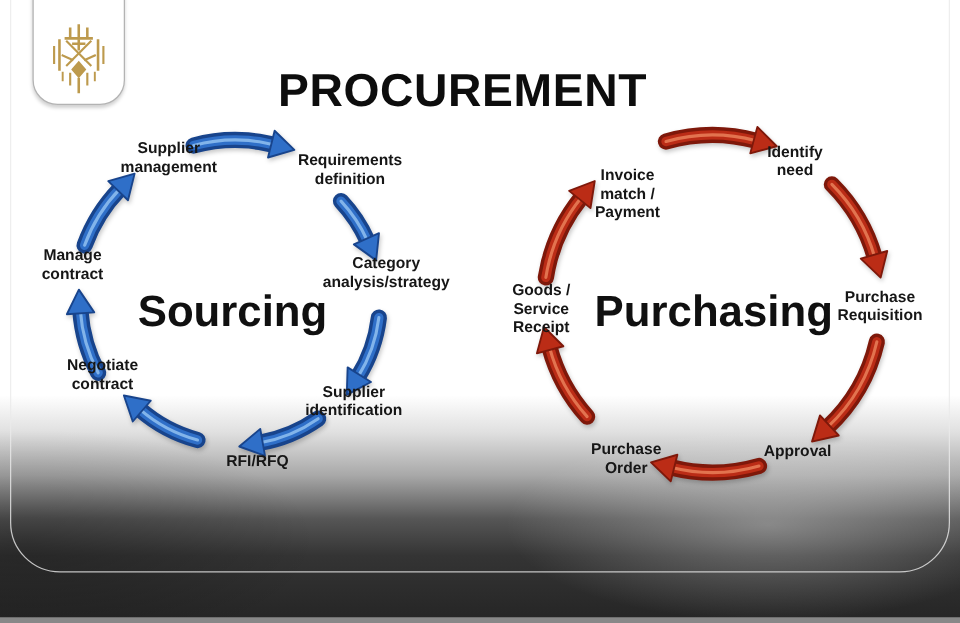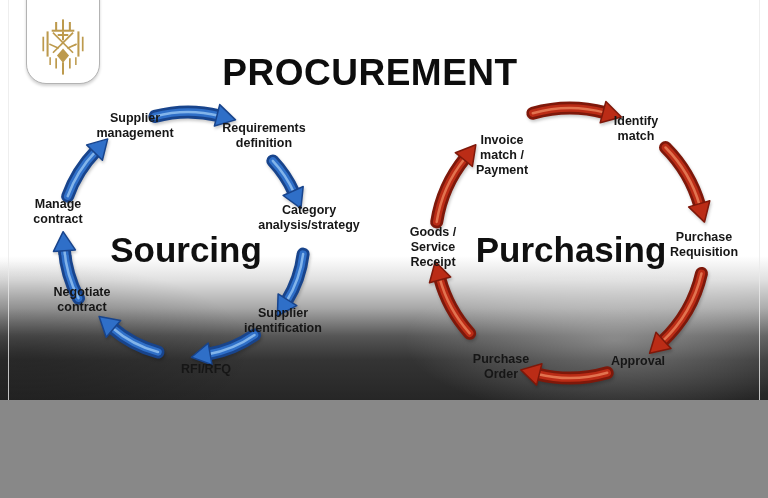--- a/index.html
+++ b/index.html
@@ -1,18 +1,18 @@
 <!DOCTYPE html>
 <html><head>
 <meta charset="utf-8">
 <style>
   html,body{margin:0;padding:0;background:#888;}
   .stage{
     position:relative;
-    width:768px;height:400px;
+    width:768px;height:494px;
     overflow:hidden;
     font-family:"Liberation Sans", sans-serif;
     background:
       radial-gradient(300px 110px at 80% 85%, rgba(255,255,255,0.32), rgba(255,255,255,0) 70%),
       radial-gradient(330px 130px at 3% 88%, rgba(0,0,0,0.26), rgba(0,0,0,0) 70%),
       linear-gradient(180deg,#ffffff 0%,#ffffff 64%,#e0e0e0 70%,#a8a8a8 77%,#565656 84%,#343434 90%,#262626 100%);
   }
   .content-frame{
     position:absolute;left:8px;right:8px;top:-42px;height:498px;
     border:1.5px solid rgba(234,234,234,0.8);
@@ -168,36 +168,36 @@
         <path d="M436.7 221.9 A135 135 0 0 1 465.1 158.0" fill="none" stroke="#7e180a" stroke-width="13" stroke-linecap="round"></path>
         <path d="M436.7 221.9 A135 135 0 0 1 465.1 158.0" fill="none" stroke="#bb2c16" stroke-width="7.5" stroke-linecap="round"></path>
         <path d="M436.7 221.9 A135 135 0 0 1 465.1 158.0" fill="none" stroke="#e2734f" stroke-width="2.5" stroke-linecap="round"></path>
         <polygon points="475.8,144.8 472.4,166.5 455.3,152.7" fill="#bb2c16" stroke="#7e180a" stroke-width="1.5" stroke-linejoin="round"></polygon>
       </g>
     </svg>
 
   <div id="labels">
       <div class="step" style="left: 135px; top: 126px;">Supplier
 management</div>
-      <div class="step" style="left: 264px; top: 136px;">Requirements
+      <div class="step" style="left: 280px; top: 136px;">Requirements
 definition</div>
       <div class="step" style="left: 309px; top: 218px;">Category
 analysis/strategy</div>
       <div class="step" style="left: 283px; top: 321px;">Supplier
 identification</div>
       <div class="step" style="left: 183px; top: 369px; margin-left: 23px;">RFI/RFQ</div>
       <div class="step" style="left: 82px; top: 300px;">Negotiate
 contract</div>
       <div class="step" style="left: 58px; top: 212px;">Manage
 contract</div>
       <div class="step" style="left: 502px; top: 130px; margin-top: 25px;">Invoice
 match /
 Payment</div>
       <div class="step" style="left: 636px; top: 129px;">Identify
-match</div>
+need</div>
       <div class="step" style="left: 704px; top: 245px;">Purchase
 Requisition</div>
       <div class="step" style="left: 638px; top: 361px;">Approval</div>
       <div class="step" style="left: 501px; top: 367px;">Purchase
 Order</div>
       <div class="step" style="left: 433px; top: 247px;">Goods /
 Service
 Receipt</div>
     </div>
 

